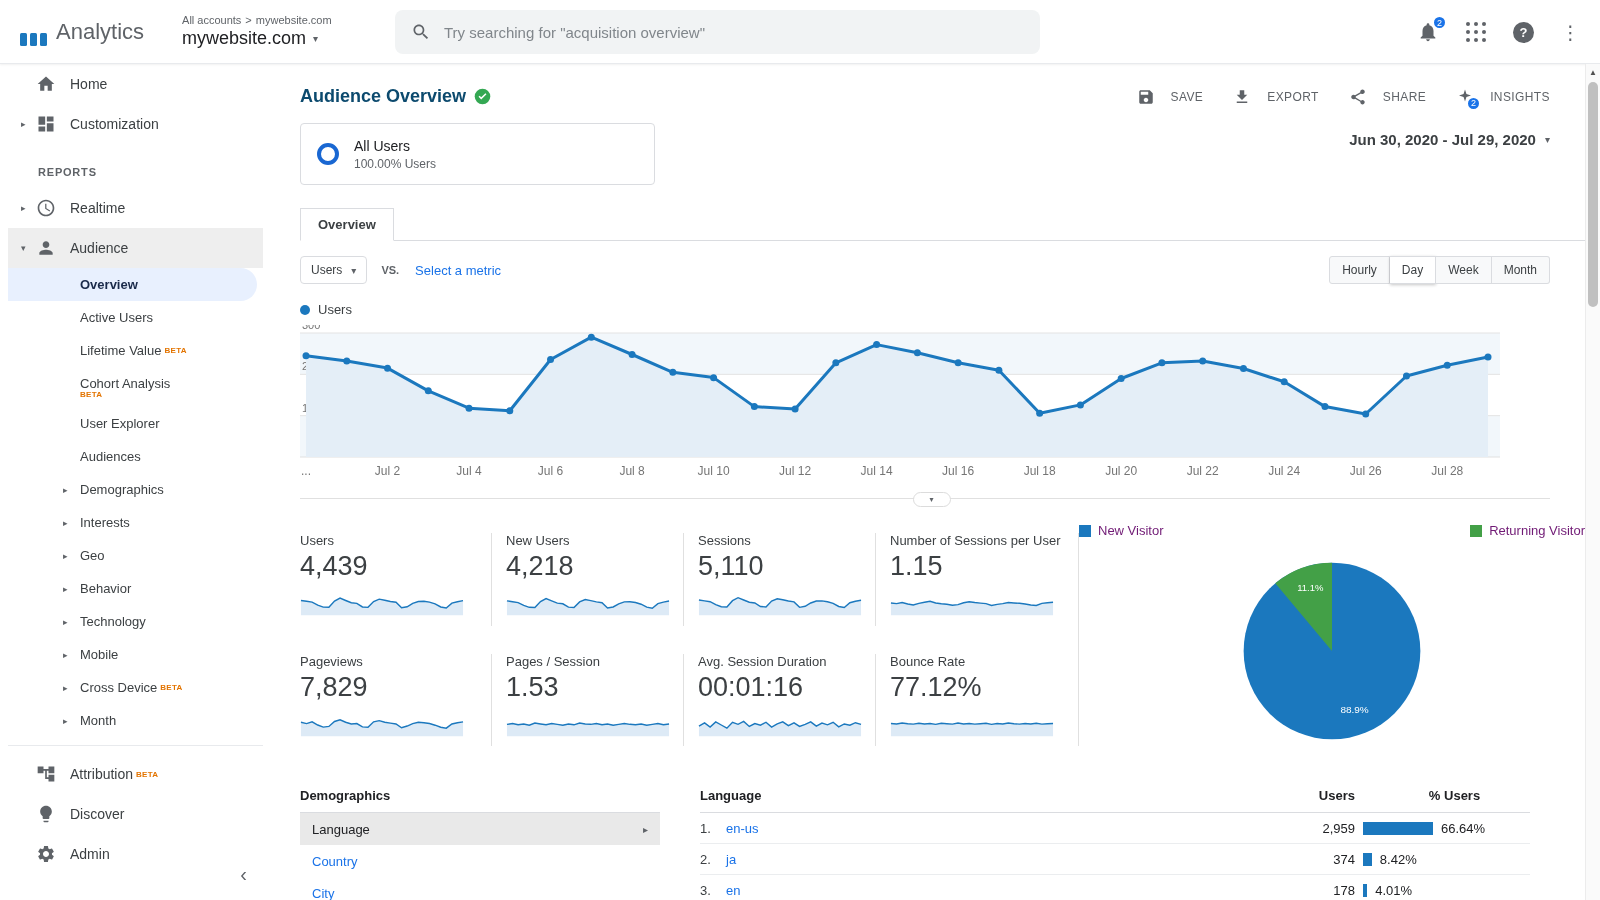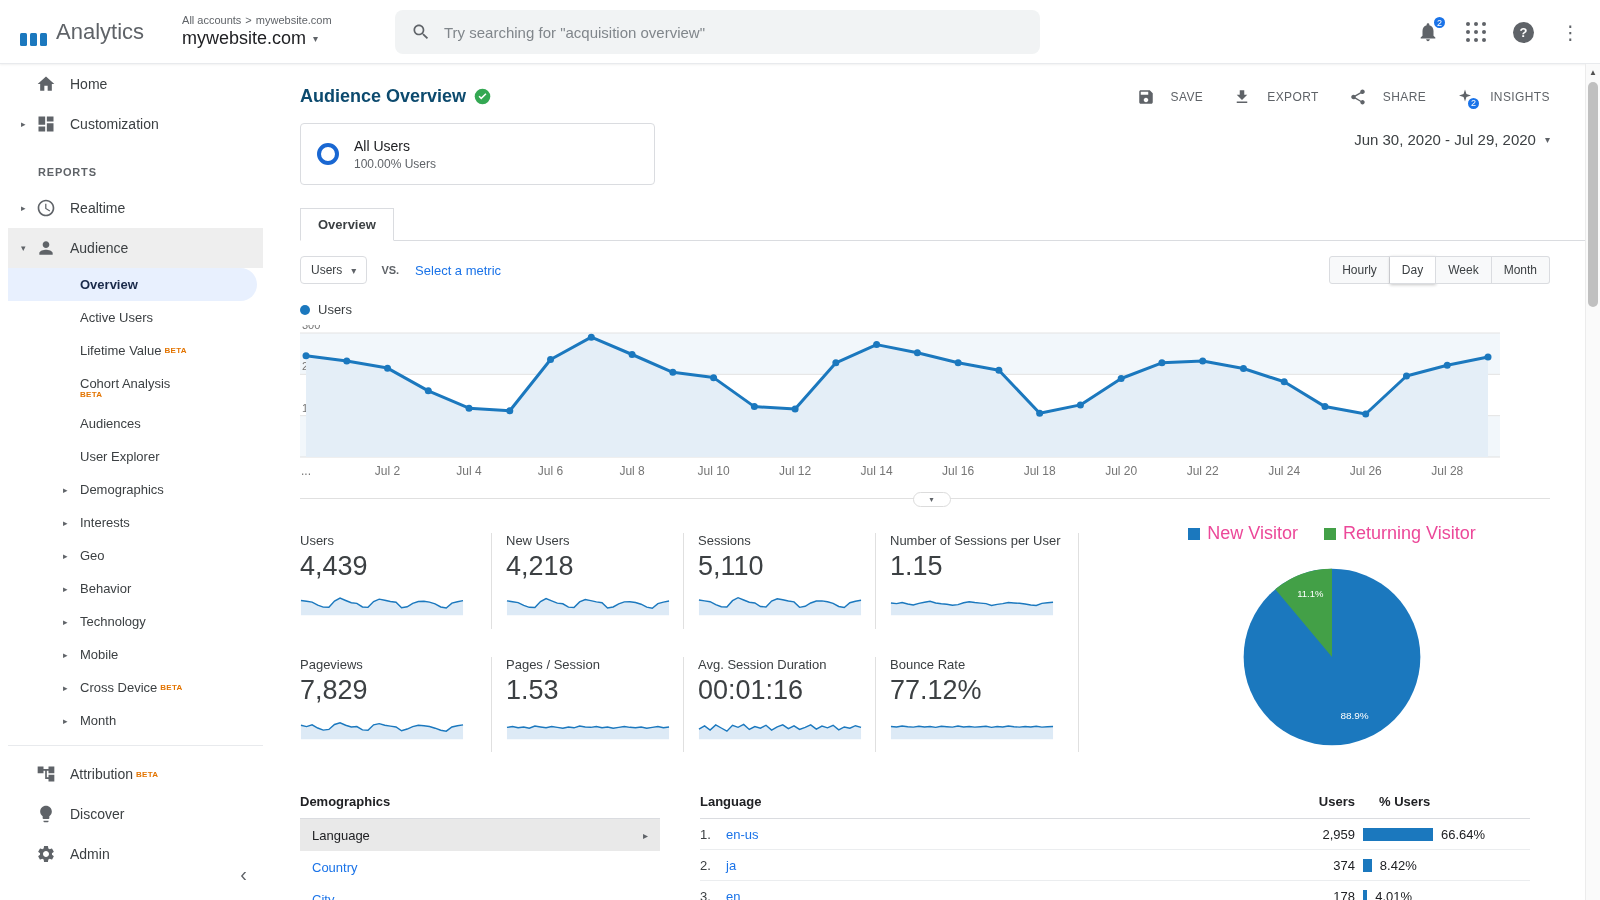--- a/index.html
+++ b/index.html
@@ -68,21 +68,21 @@
   .segments { display:flex; align-items:flex-start; margin-top:16px; padding-right:35px; }
   .segment-card { width:355px; height:62px; border:1px solid #dadce0; border-radius:4px; background:#fff;
                   display:flex; align-items:center; padding:0 16px; gap:15px; cursor:pointer; }
   .segment-card.add { border-style:dashed; margin-left:12px; width:350px; }
   .ring { width:22px; height:22px; border-radius:50%; border:4px solid #1967d2; flex:0 0 22px; }
   .ring.gray { border:3px solid #c4c7cb; }
   .seg-title { font-size:14px; color:#202124; }
   .seg-sub { font-size:12px; color:#5f6368; margin-top:3px; }
   .add-label { font-size:14px; color:#5f6368; }
   .date-range { margin-left:auto; margin-top:8px; display:flex; align-items:center; gap:9px; cursor:pointer;
-                font-size:15px; color:#3c4043; }
+                font-size:15px; color:#3c4043;font-weight:bold; }
 
   .tabbar { margin-top:22px; border-bottom:1px solid #dadce0; }
   .tab { display:inline-block; padding:8px 17px; border:1px solid #dadce0; border-bottom:1px solid #fff;
          background:#fff; font-size:13px; font-weight:bold; color:#3c4043; position:relative; top:1px; cursor:pointer; }
 
   .controls { display:flex; align-items:center; margin-top:15px; padding-right:35px; }
   .metric-dd { border:1px solid #dadce0; border-radius:4px; height:28px; display:flex; align-items:center;
                padding:0 10px; gap:9px; font-size:12px; color:#3c4043; cursor:pointer; background:#fff; }
   .vs { margin-left:14px; font-size:11px; color:#5f6368; font-weight:bold; }
   .select-metric { margin-left:16px; font-size:13px; color:#1a73e8; cursor:pointer; }
@@ -104,37 +104,37 @@
   .overview-body { display:flex; margin-top:34px; }
   .metrics-grid { display:grid; grid-template-columns:repeat(4,192px); grid-row-gap:28px; }
   .metric-cell { padding:0 14px; }
   .metric-cell:nth-child(4n+1) { padding-left:0; }
   .metric-cell:not(:nth-child(4n)) { border-right:1px solid #e0e0e0; }
   .metric-label { font-size:13px; color:#3c4043; white-space:nowrap; }
   .metric-value { font-size:27px; color:#3c4043; margin-top:3px; }
   .spark { width:164px; height:30px; margin-top:5px; display:block; }
 
   .pie-section { border-left:1px solid #e0e0e0; margin-left:10px; flex:1; padding-top:0; }
-  .pie-legend { display:flex; justify-content:center; gap:26px; font-size:18px; color:#ec4899; margin-top:-10px; }
+  .pie-legend { display:flex; justify-content:space-between; gap:26px; font-size:13px; color:#701a75; margin-top:-10px; }
   .pie-legend .item { display:flex; align-items:center; gap:7px; }
   .sq { width:12px; height:12px; display:inline-block; }
   .pie-holder { display:flex; justify-content:center; margin-top:18px; }
 
   .bottom-section { display:flex; margin-top:42px; padding-right:55px; }
   .demo-panel { width:360px; }
   .panel-title { font-size:13px; font-weight:bold; color:#202124; padding-bottom:9px; border-bottom:1px solid #dadce0; }
   .demo-item { height:32px; display:flex; align-items:center; padding:0 12px; font-size:13px; color:#1a73e8; cursor:pointer; }
   .demo-item.selected { background:#e9e9e9; color:#202124; }
   .demo-item .right-arrow { margin-left:auto; font-size:10px; color:#5f6368; }
   .lang-panel { flex:1; margin-left:40px; }
   .lang-header { display:flex; align-items:center; font-size:13px; font-weight:bold; color:#202124;
                  padding-bottom:9px; border-bottom:1px solid #dadce0; }
   .col-label { flex:1; }
   .col-users { width:95px; text-align:right; }
-  .col-pct { width:175px; padding-left:24px; }
+  .col-pct { width:175px; padding-left:24px;text-align:center; }
   .lang-row { display:flex; align-items:center; height:31px; border-bottom:1px solid #ebedef; font-size:13px; }
   .rank { color:#3c4043; width:26px; }
   .lang-link { color:#1a73e8; cursor:pointer; }
   .users-val { width:95px; text-align:right; color:#202124; margin-left:auto; }
   .bar-cell { width:175px; padding-left:8px; display:flex; align-items:center; gap:8px; }
   .bar { height:13px; background:#1b78be; }
   .pct { color:#202124; }
 
   
   .scrollbar { position:absolute; top:64px; right:0; width:15px; bottom:0; background:#fafafa; border-left:1px solid #ececec; z-index:30; }
@@ -245,24 +245,24 @@
       <span>Lifetime Value</span>
       <span class="beta">BETA</span>
     </div>
     <div class="sub-row tall">
       <span>
         <span style="display:block">Cohort Analysis</span>
         <span class="beta-under" style="display:block">BETA</span>
       </span>
     </div>
     <div class="sub-row">
+      <span>User Explorer</span>
+    </div>
+    <div class="sub-row">
       <span>Audiences</span>
-    </div>
-    <div class="sub-row">
-      <span>User Explorer</span>
     </div>
     <div class="sub-row">
       <span class="sub-arrow">▸</span>
       <span>Demographics</span>
     </div>
     <div class="sub-row">
       <span class="sub-arrow">▸</span>
       <span>Interests</span>
     </div>
     <div class="sub-row">

